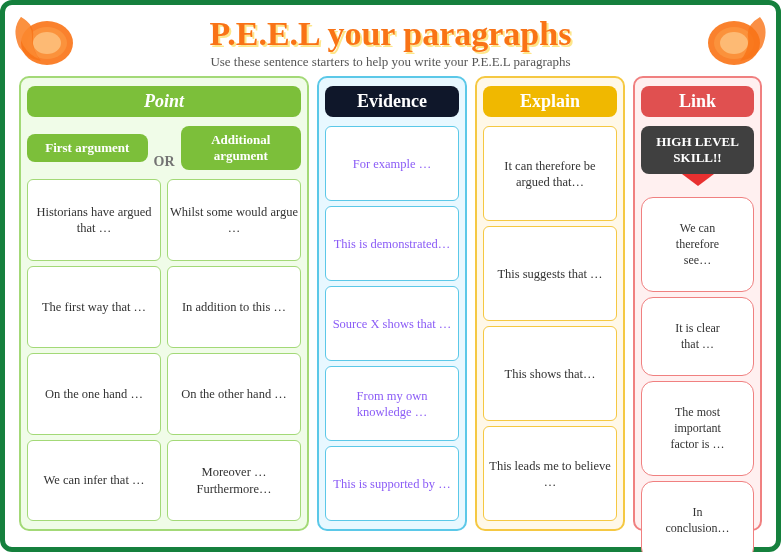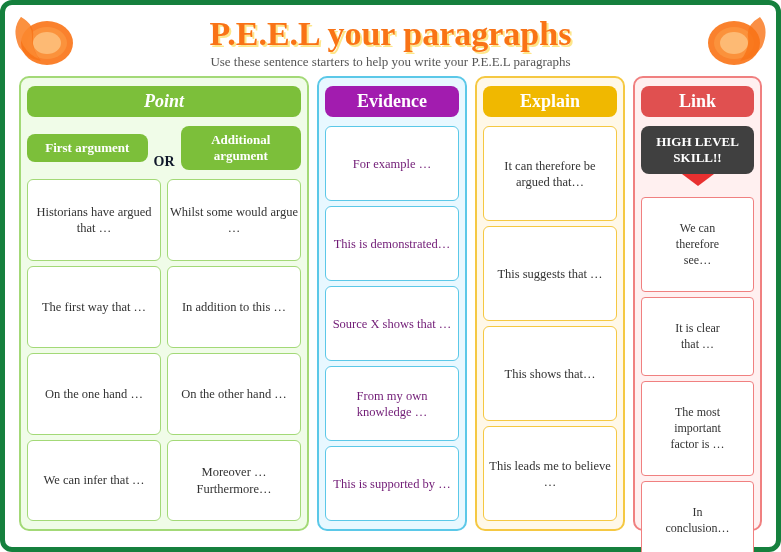--- a/index.html
+++ b/index.html
@@ -89,21 +89,21 @@
       text-align: center;
       border-radius: 8px;
       padding: 5px 8px;
       font-size: 18px;
       font-weight: bold;
       color: #fff;
       margin-bottom: 4px;
     }
 
     .col-header-point { background: #7cbf3a; font-style: italic; }
-    .col-header-evidence { background: #a21caf; }
+    .col-header-evidence { background: #0f172a; }
     .col-header-explain { background: #f0b800; }
     .col-header-link { background: #e05050; }
 
     
     .point-sub-headers {
       display: flex;
       align-items: center;
       gap: 6px;
       margin-bottom: 4px;
     }
@@ -115,21 +115,21 @@
       padding: 6px 8px;
       font-size: 13px;
       font-weight: bold;
       text-align: center;
       flex: 1;
     }
 
     .or-label {
       font-size: 14px;
       font-weight: bold;
-      color: #0f172a;
+      color: #737373;
       margin-top: 27px;
     }
 
     
     .point-rows {
       display: flex;
       flex-direction: column;
       gap: 5px;
       flex: 1;
     }
@@ -158,21 +158,21 @@
     
     .ev-cell {
       background: #fff;
       border: 1.5px solid #5bc8e8;
       border-radius: 6px;
       display: flex;
       align-items: center;
       justify-content: center;
       text-align: center;
       font-size: 12.5px;
-      color: #701a75;
+      color: #8b5cf6;
       padding: 5px;
       line-height: 1.3;
       flex: 1;
     }
 
     .ex-cell {
       background: #fff;
       border: 1.5px solid #f5c842;
       border-radius: 6px;
       display: flex;
@@ -182,21 +182,21 @@
       font-size: 12.5px;
       color: #333;
       padding: 5px;
       line-height: 1.3;
       flex: 1;
     }
 
     .lk-cell {
       background: #fff;
       border: 1.5px solid #f08080;
-      border-radius: 4px;
+      border-radius: 12px;
       display: flex;
       align-items: center;
       justify-content: center;
       text-align: center;
       font-size: 12px;
       color: #333;
       padding: 23px;
       line-height: 1.3;
       flex: 1;
     }

